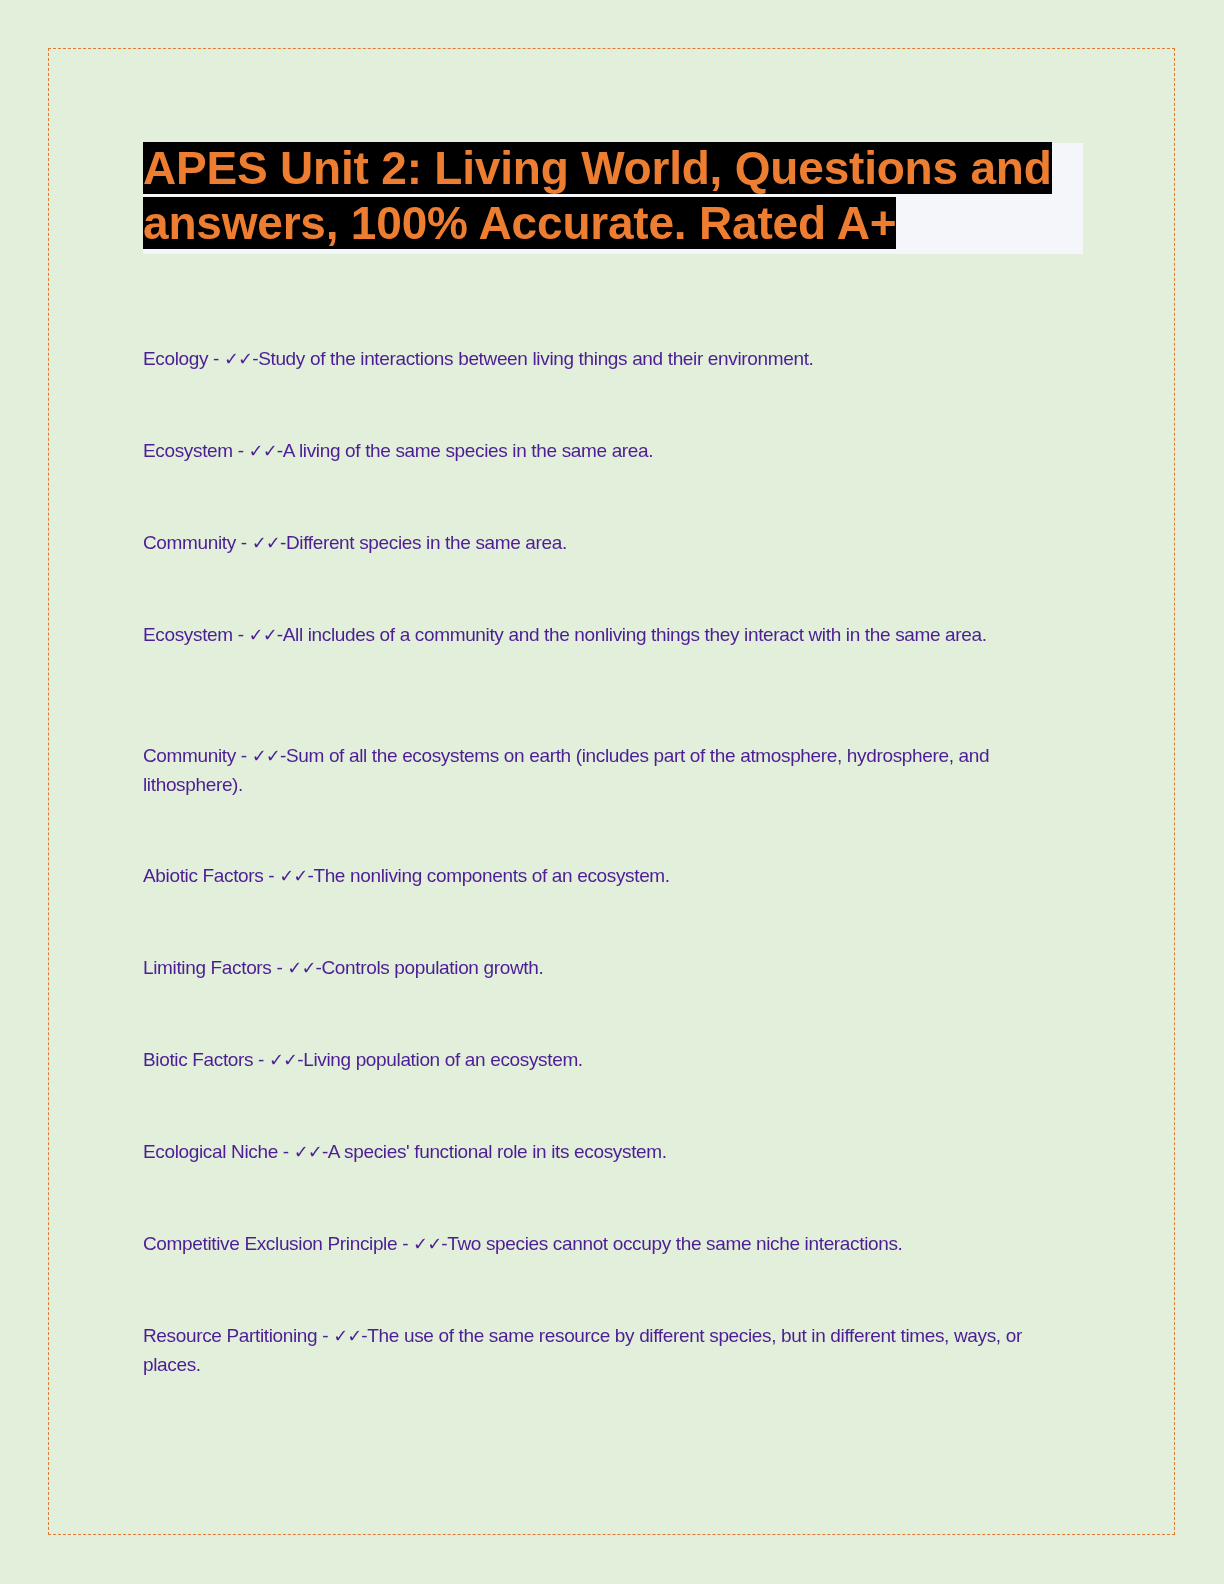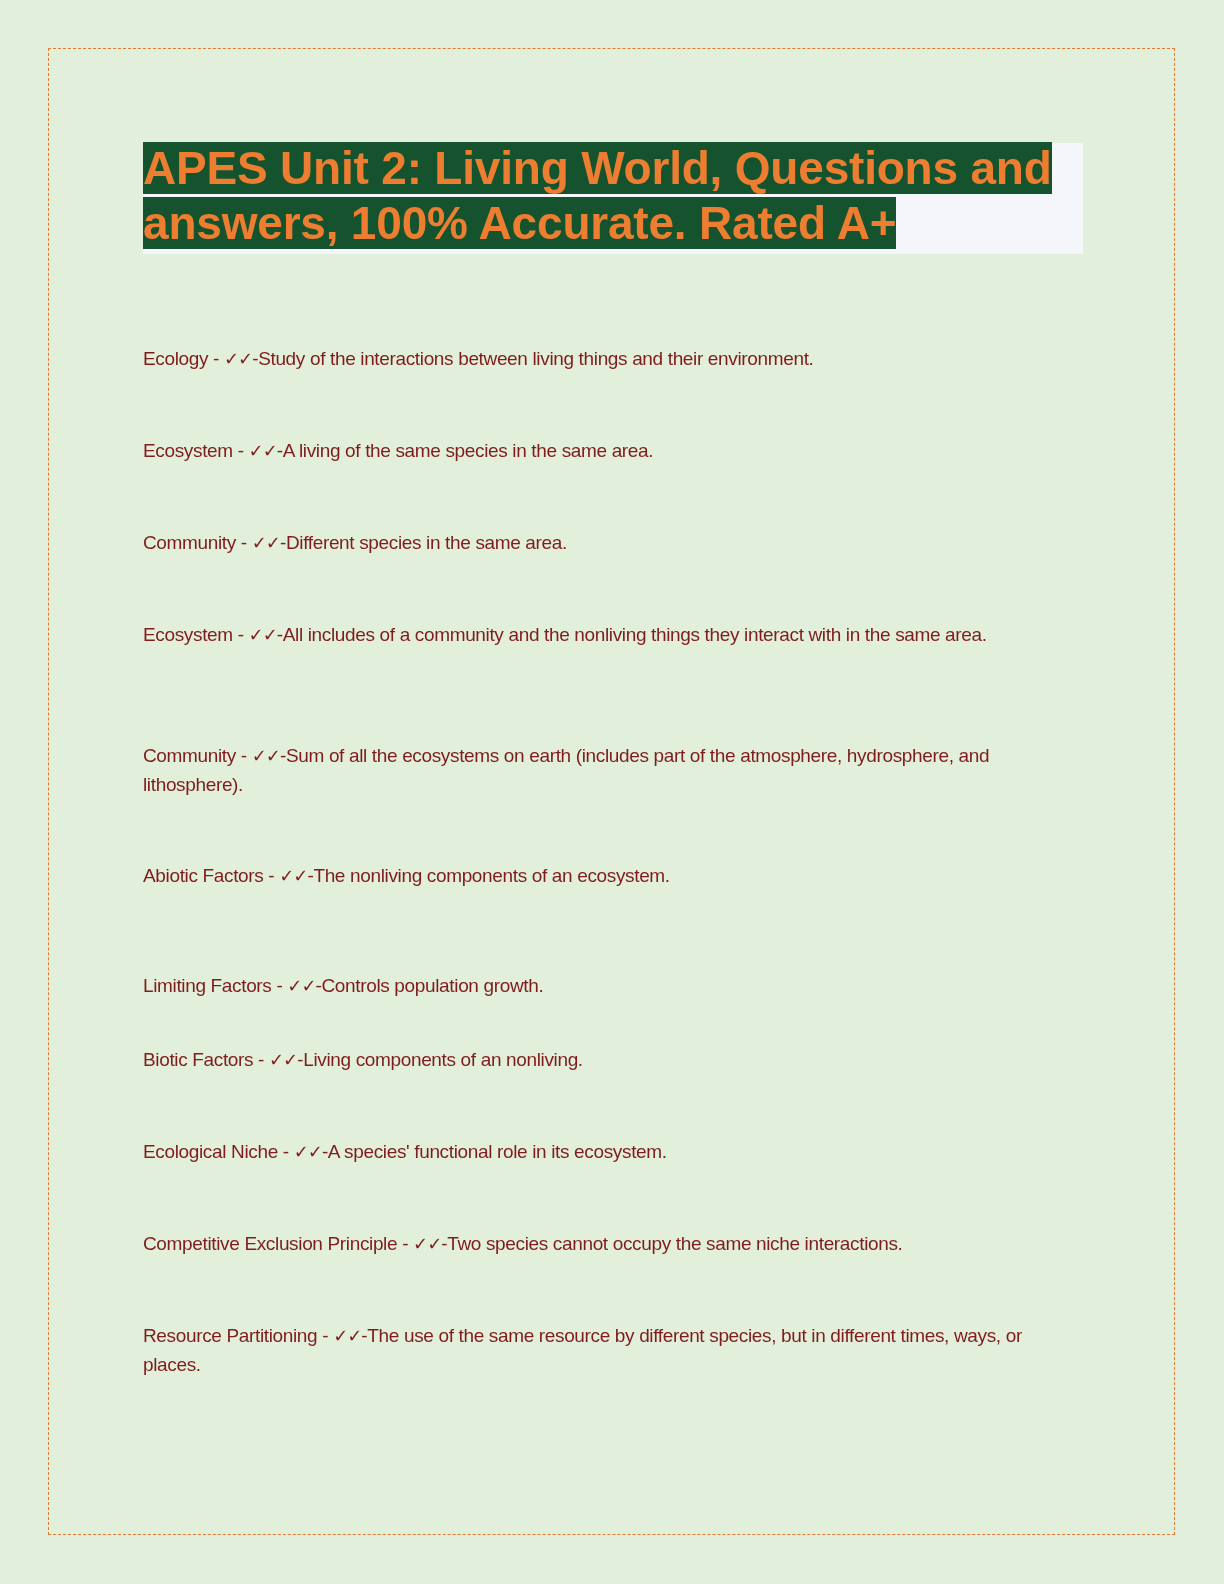--- a/index.html
+++ b/index.html
@@ -38,41 +38,41 @@
       margin: 0;
       font-family: "Liberation Sans", sans-serif;
       font-weight: bold;
       font-size: 46px;
       line-height: 55px;
       color: #ed7d31;
       width: 950px;
       letter-spacing: -0.2px;
     }
     .title .hl {
-      background: #14532d;
+      background: #000000;
       box-decoration-break: clone;
       -webkit-box-decoration-break: clone;
     }
     .qa-list {
       position: absolute;
       left: 143px;
       top: 344px;
       width: 940px;
       margin: 0;
       padding: 0;
       list-style: none;
     }
     .qa-item {
       position: absolute;
       left: 0;
       width: 940px;
       font-family: "Liberation Sans", sans-serif;
       font-size: 19px;
       line-height: 29px;
-      color: #7f1d1d;
+      color: #4c1d95;
       letter-spacing: -0.35px;
     }
     .check {
       font-family: "DejaVu Sans", sans-serif;
       font-size: 18px;
       font-weight: bold;
       letter-spacing: -1px;
     }
   </style>
 </head>
@@ -83,18 +83,18 @@
 <div class="title-block"></div>
 <h1 class="title"><span class="hl">APES Unit 2: Living World, Questions and answers, 100% Accurate. Rated A+</span></h1>
 
 <ul class="qa-list">
   <li class="qa-item" style="top:0px"><span>Ecology</span><span> - </span><span class="check">✓✓</span><span>-Study of the interactions between living things and their environment.</span></li>
   <li class="qa-item" style="top:92px"><span>Ecosystem</span><span> - </span><span class="check">✓✓</span><span>-A living of the same species in the same area.</span></li>
   <li class="qa-item" style="top:184px"><span>Community</span><span> - </span><span class="check">✓✓</span><span>-Different species in the same area.</span></li>
   <li class="qa-item" style="top:276px"><span>Ecosystem</span><span> - </span><span class="check">✓✓</span><span>-All includes of a community and the nonliving things they interact with in the same area.</span></li>
   <li class="qa-item" style="top:397px"><span>Community</span><span> - </span><span class="check">✓✓</span><span>-Sum of all the ecosystems on earth (includes part of the atmosphere, hydrosphere, and lithosphere).</span></li>
   <li class="qa-item" style="top:517px"><span>Abiotic Factors</span><span> - </span><span class="check">✓✓</span><span>-The nonliving components of an ecosystem.</span></li>
-  <li class="qa-item" style="top:627px"><span>Limiting Factors</span><span> - </span><span class="check">✓✓</span><span>-Controls population growth.</span></li>
-  <li class="qa-item" style="top:701px"><span>Biotic Factors</span><span> - </span><span class="check">✓✓</span><span>-Living components of an nonliving.</span></li>
+  <li class="qa-item" style="top:609px"><span>Limiting Factors</span><span> - </span><span class="check">✓✓</span><span>-Controls population growth.</span></li>
+  <li class="qa-item" style="top:701px"><span>Biotic Factors</span><span> - </span><span class="check">✓✓</span><span>-Living population of an ecosystem.</span></li>
   <li class="qa-item" style="top:793px"><span>Ecological Niche</span><span> - </span><span class="check">✓✓</span><span>-A species' functional role in its ecosystem.</span></li>
   <li class="qa-item" style="top:885px"><span>Competitive Exclusion Principle</span><span> - </span><span class="check">✓✓</span><span>-Two species cannot occupy the same niche interactions.</span></li>
   <li class="qa-item" style="top:977px"><span>Resource Partitioning</span><span> - </span><span class="check">✓✓</span><span>-The use of the same resource by different species, but in different times, ways, or places.</span></li>
 </ul>
 
 </body></html>

